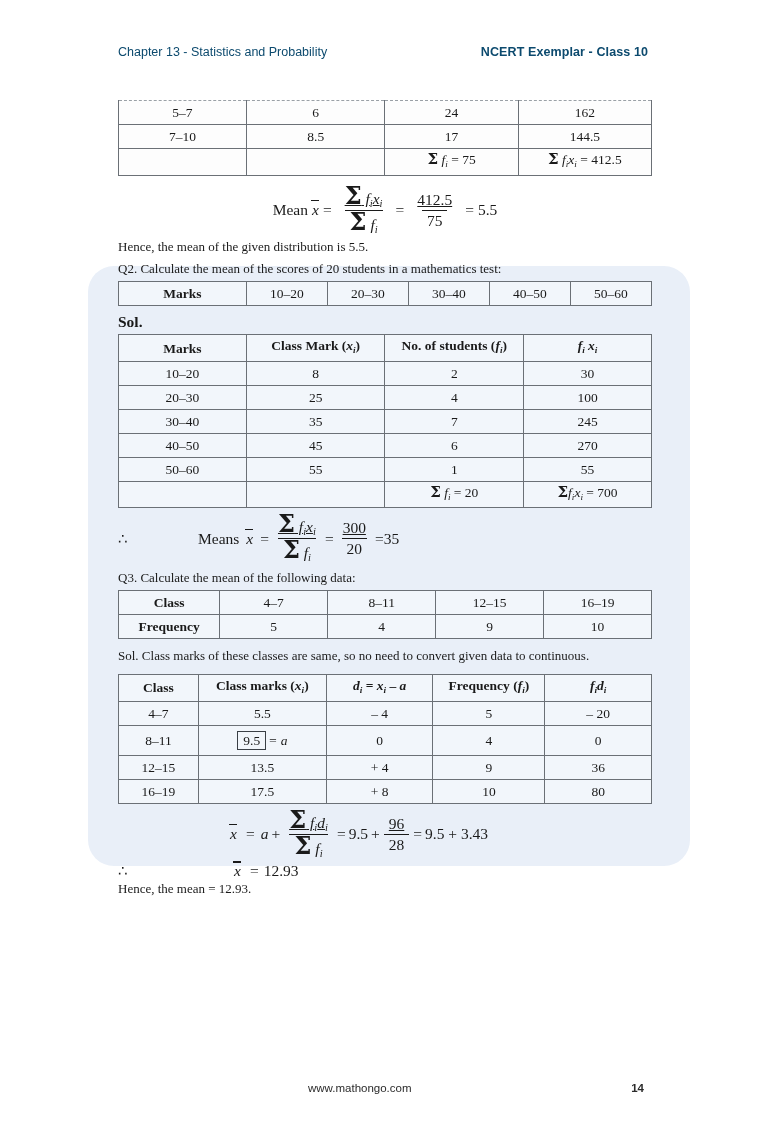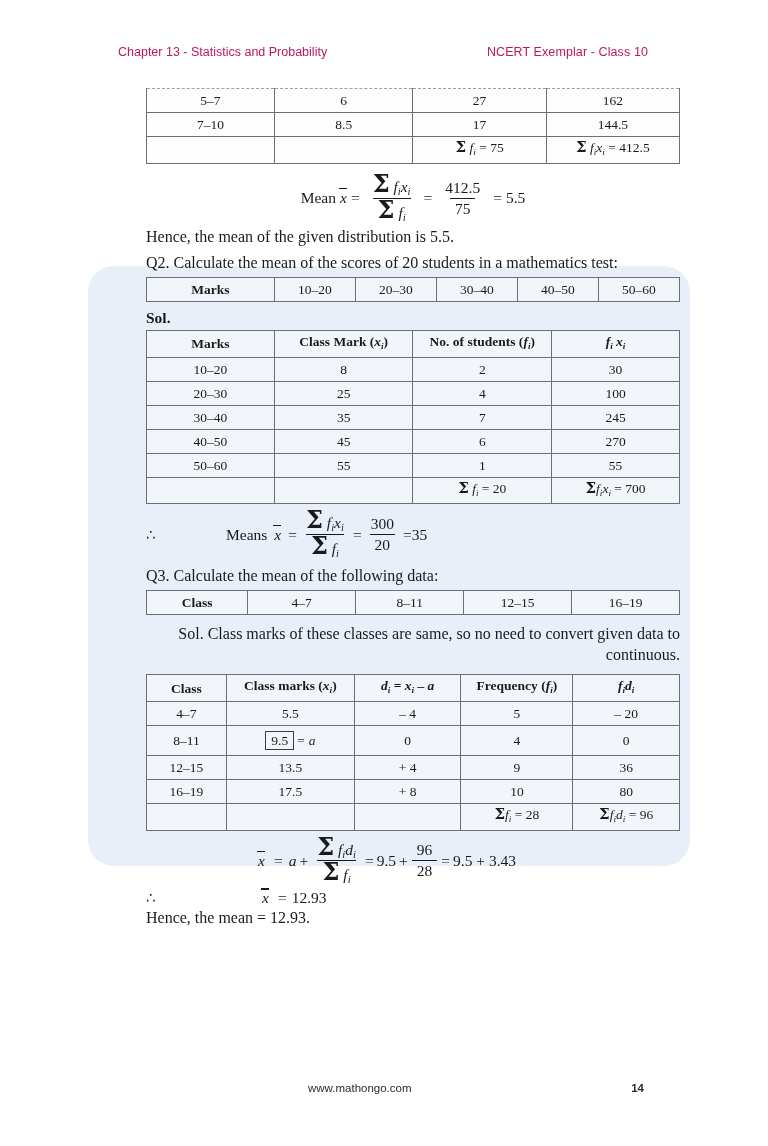--- a/index.html
+++ b/index.html
@@ -25,29 +25,29 @@
   
   .highlight{
     position:absolute;left:88px;top:266px;width:602px;height:600px;
     background:#e9eff8;border-radius:26px;z-index:0;
   }
 
   
   .hdr{
     position:absolute;top:45px;left:118px;width:530px;
     font-family:"Liberation Sans", sans-serif;
-    font-size:12.5px;color:#be185d;
+    font-size:12.5px;color:#0c4a6e;
     display:flex;justify-content:space-between;
     z-index:3;
   }
-  .hdr .right{font-weight:normal;letter-spacing:.1px;text-align:center;}
+  .hdr .right{font-weight:bold;letter-spacing:.1px;text-align:center;}
 
   
   .content{
-    position:absolute;left:118px;top:88px;width:534px;z-index:2;margin-left:28px;
+    position:absolute;left:118px;top:100px;width:534px;z-index:2;
   }
 
   
   table{border-collapse:collapse;width:100%;font-size:13.5px;}
   table td,table th{
     border:1px solid #6b7076;
     text-align:center;
     padding:2px 3px;
     font-weight:normal;
     background:#f2f6fb;
@@ -55,33 +55,33 @@
     line-height:17px;
   }
   table th{font-weight:bold;}
   .tbl-white td,.tbl-white th{background:#fdfdfd;}
 
   
   .cut-top{position:relative;}
   .cut-top td{border-top:1px dashed #9aa0a6;}
 
   p{margin:0;}
-  .txt{font-size:16px;line-height:1.30;margin:5px 0 3px 0;}
+  .txt{font-size:13px;line-height:1.30;margin:5px 0 3px 0;}
   .txt b{font-weight:normal;}
   .sol{font-size:15.5px;font-weight:bold;margin:7px 0 3px 0;}
   .gap6{height:6px;}
   .gap10{height:10px;}
 
   
   .math{font-size:15.5px;display:flex;align-items:center;justify-content:center;gap:4px;}
   .math-row{display:flex;align-items:center;}
   .mi{font-style:italic;}
   .sig{font-size:24px;font-weight:bold;line-height:.8;font-family:"DejaVu Serif",serif;}
   .frac{display:inline-flex;flex-direction:column;align-items:center;vertical-align:middle;margin:0 4px;}
-  .frac .num{padding:0 5px 1px 5px;}
+  .frac .num{padding:0 5px 1px 5px;text-decoration:underline;}
   .frac .den{padding:1px 5px 0 5px;border-top:1.4px solid #1a1a1a;}
   .sub{font-size:.68em;vertical-align:-.28em;font-style:italic;}
   .bar{position:relative;display:inline-block;font-style:italic;}
   .bar::after{content:"";position:absolute;left:-1px;right:0px;top:-1px;height:1.3px;background:#1a1a1a;}
   .there4{font-size:15px;}
 
   .boxed{
     display:inline-block;border:1px solid #3a3f45;padding:0px 5px;margin-right:2px;background:#f2f6fb;
   }
 
@@ -113,21 +113,21 @@
     <span class="right">NCERT Exemplar - Class 10</span>
   </div>
 
   <div class="content">
 
     <table class="tbl-white cut-top">
       <tbody>
           <tr>
         <td style="width:24%">5–7</td>
         <td style="width:26%">6</td>
-        <td style="width:25%">27</td>
+        <td style="width:25%">24</td>
         <td style="width:25%">162</td>
       </tr>
       <tr>
         <td>7–10</td>
         <td>8.5</td>
         <td>17</td>
         <td>144.5</td>
       </tr>
       <tr>
         <td></td>
@@ -262,24 +262,31 @@
 
     <table>
       <tbody>
           <tr>
         <th style="width:19%">Class</th>
         <td style="width:20.25%">4–7</td>
         <td style="width:20.25%">8–11</td>
         <td style="width:20.25%">12–15</td>
         <td style="width:20.25%">16–19</td>
       </tr>
-    </tbody>
-      </table>
-
-    <p class="txt" style="margin-top:9px;text-align:right;">
+      <tr>
+        <th>Frequency</th>
+        <td>5</td>
+        <td>4</td>
+        <td>9</td>
+        <td>10</td>
+      </tr>
+    </tbody>
+      </table>
+
+    <p class="txt" style="margin-top:9px;">
       <b>Sol.</b>
       <span>Class marks of these classes are same, so no need to convert given data to continuous.</span>
     </p>
 
     <div class="gap6"></div>
     <table>
       <tbody>
           <tr>
         <th style="width:15%">Class</th>
         <th style="width:24%">Class marks (<span class="mi">x</span><span class="sub">i</span>)</th>
@@ -310,31 +317,20 @@
         <td>9</td>
         <td>36</td>
       </tr>
       <tr>
         <td>16–19</td>
         <td>17.5</td>
         <td>+ 8</td>
         <td>10</td>
         <td>80</td>
       </tr>
-      <tr>
-        <td></td>
-        <td></td>
-        <td></td>
-        <td>
-          <span class="sig" style="font-size:15px;">Σ</span><span class="mi">f</span><span class="sub">i</span><span> = 28</span>
-        </td>
-        <td>
-          <span class="sig" style="font-size:15px;">Σ</span><span class="mi">f</span><span class="sub">i</span><span class="mi">d</span><span class="sub">i</span><span> = 96</span>
-        </td>
-      </tr>
     </tbody>
       </table>
 
 
     <div class="gap6"></div>
     <div class="math-row" style="font-size:15.5px;padding-left:112px;">
       <span class="bar">x</span>
       <span style="width:9px;"></span>
       <span>=</span>
       <span style="width:6px;"></span>

